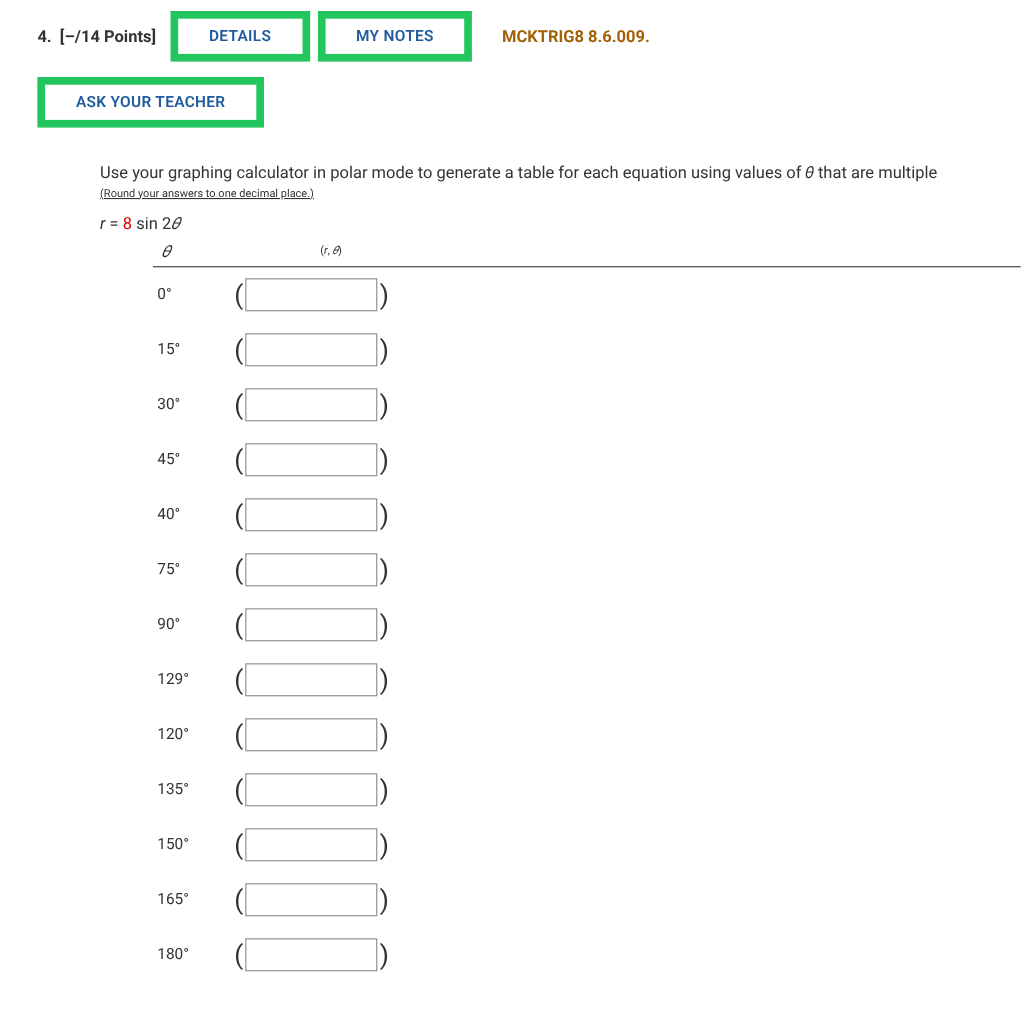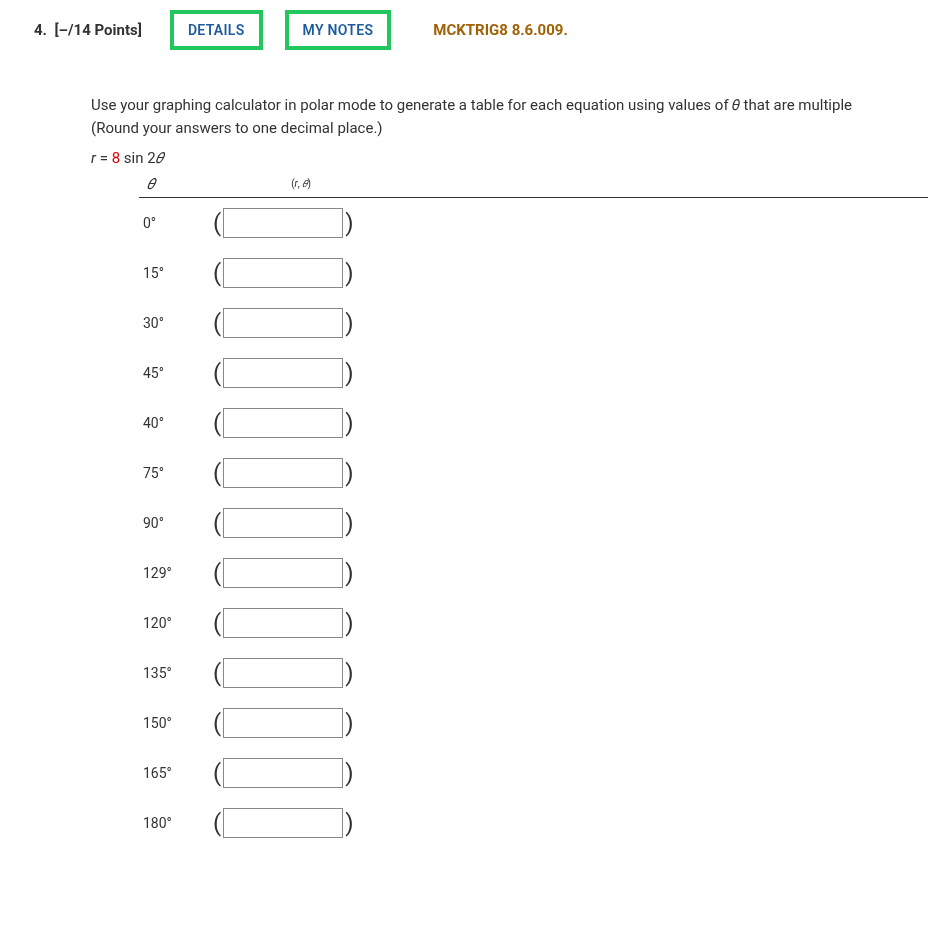--- a/index.html
+++ b/index.html
@@ -10,37 +10,37 @@
     body {
       font-family: -apple-system, BlinkMacSystemFont, "Segoe UI", Roboto, Helvetica, Arial, sans-serif;
       font-size: 15px;
       color: #333;
       background: #fff;
       width: 932px;
     }
     .header-row {
       display: flex;
       align-items: center;
-      gap: 22px;
+      gap: 7px;
       padding: 10px 0 10px 34px;
       flex-wrap: wrap;
     }
     .question-number {
       font-weight: 700;
       font-size: 15px;
       color: #333;
       margin-right: 6px;
     }
     .btn {
-      border: 4px solid #22c55e;
+      border: 7px solid #22c55e;
       background: #fff;
       color: #1e5a9e;
       font-weight: 600;
       font-size: 14px;
-      padding: 8px 14px;
+      padding: 8px 28px;
       cursor: pointer;
       font-family: inherit;
       letter-spacing: 0.3px;
     }
     .ref-text {
       font-weight: 700;
       color: #a16207;
       font-size: 15px;
       margin-left: 20px;
     }
@@ -53,24 +53,25 @@
     .content {
       padding: 16px 4px 20px 90px;
       border-left: 1px solid transparent;
     }
     .instructions {
       font-size: 15px;
       color: #333;
       line-height: 1.5;
     }
     .rounding {
-      font-size: 15px;
+      font-size: 10px;
       color: #333;
       line-height: 1.5;
       margin-bottom: 10px;
+      text-decoration: underline;
     }
     .equation-block {
       margin-top: 4px;
     }
     .equation {
       font-style: italic;
       font-size: 15px;
     }
     .equation .coef {
       font-style: normal;
@@ -138,20 +139,21 @@
 
 <div class="header-row">
   <span class="question-number"><span style="font-weight: 700;">4.&nbsp;&nbsp;[–/14 Points]</span></span>
 
   <button class="btn">DETAILS</button>
   <button class="btn">MY NOTES</button>
   <span class="ref-text">MCKTRIG8 8.6.009.</span>
 </div>
 
 <div class="second-row">
+  <button class="btn">ASK YOUR TEACHER</button>
 </div>
 
 <div class="content">
   <div class="instructions">Use your graphing calculator in polar mode to generate a table for each equation using values of 𝜃 that are multiple</div>
   <div class="rounding">(Round your answers to one decimal place.)</div>
 
   <div class="equation-block">
     <div class="equation">
       <span>r</span><span class="func"> = </span><span class="coef">8</span><span class="func"> sin 2</span><span>𝜃</span>
     </div>

